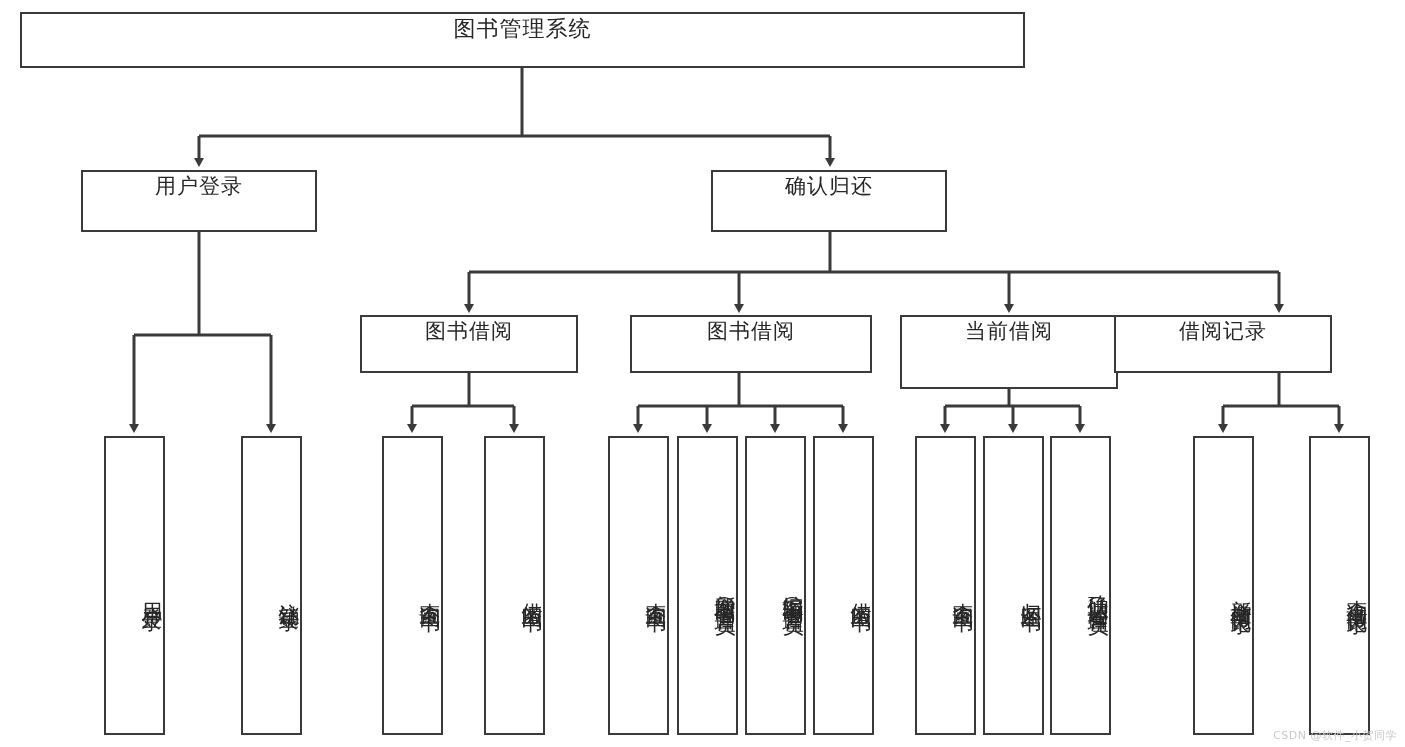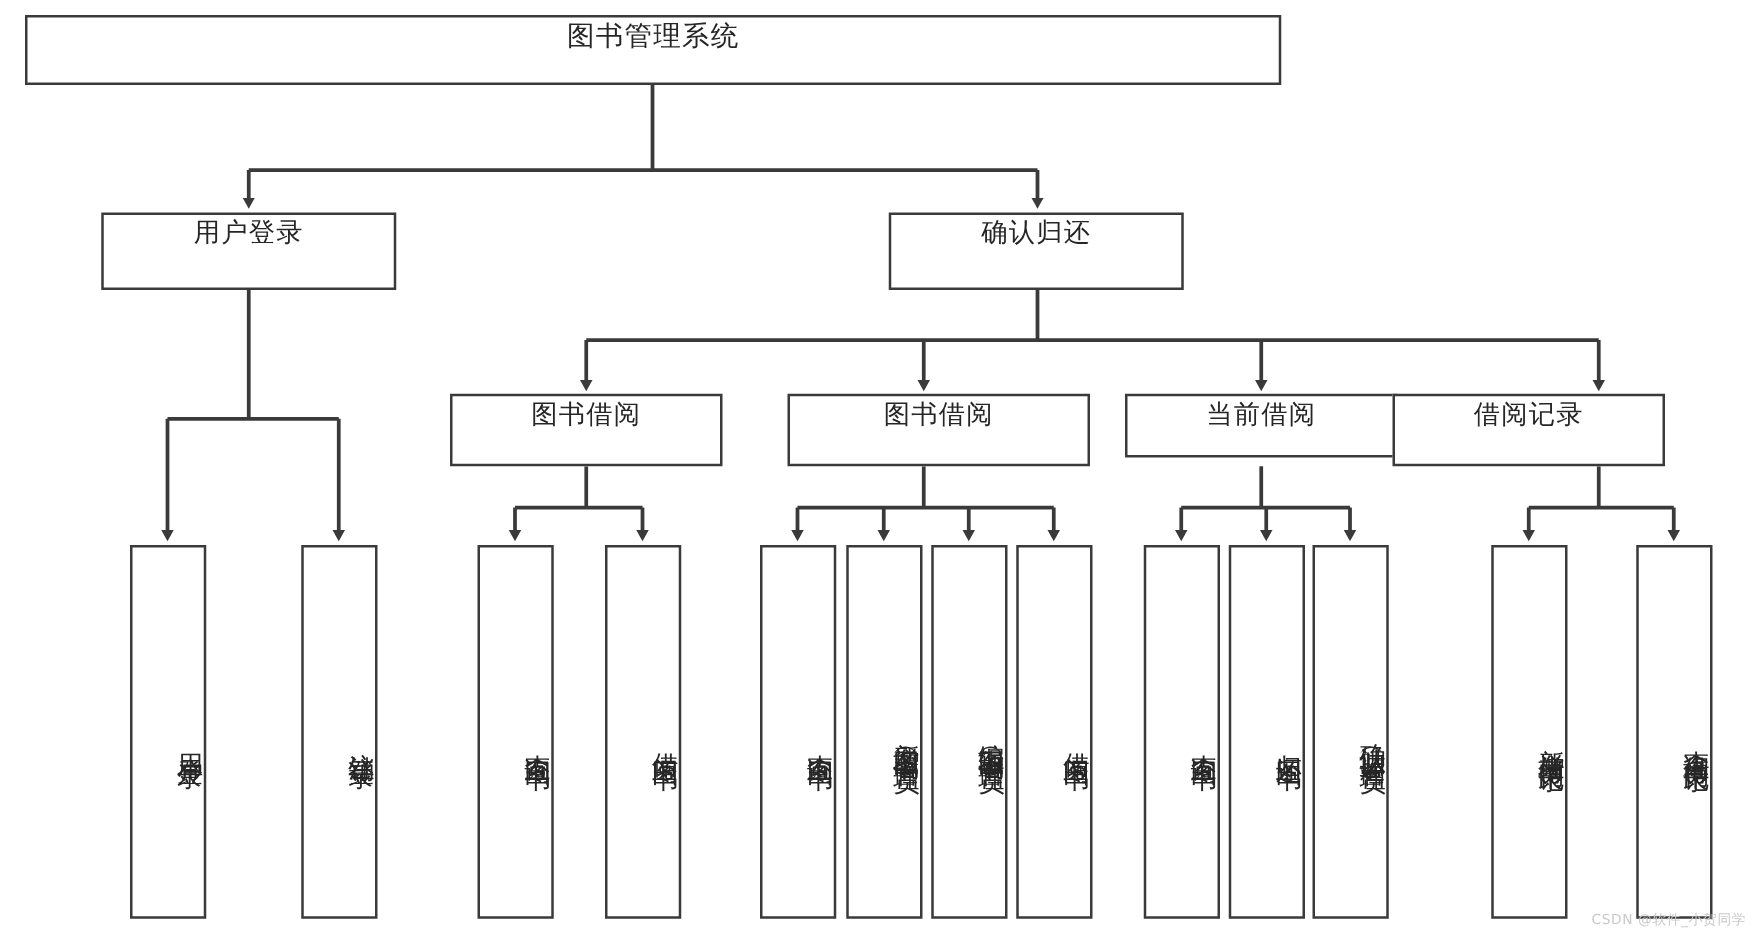--- a/index.html
+++ b/index.html
@@ -137,21 +137,21 @@
   <div class="node h" style="left:711px; top:170px; width:236px; height:62px;">
     <span class="node-label">确认归还</span>
   </div>
 
   <div class="node h" style="left:360px; top:315px; width:218px; height:58px;">
     <span class="node-label">图书借阅</span>
   </div>
   <div class="node h" style="left:630px; top:315px; width:242px; height:58px;">
     <span class="node-label">图书借阅</span>
   </div>
-  <div class="node h" style="left:900px; top:315px; width:218px; height:51px;">
+  <div class="node h" style="left:900px; top:315px; width:218px; height:74px;">
     <span class="node-label">当前借阅</span>
   </div>
   <div class="node h" style="left:1114px; top:315px; width:218px; height:58px;">
     <span class="node-label">借阅记录</span>
   </div>
 
   <div class="node v" style="left:104px; top:436px; width:61px; height:299px;">
     <span class="node-label">用户登录</span>
   </div>
   <div class="node v" style="left:241px; top:436px; width:61px; height:299px;">

